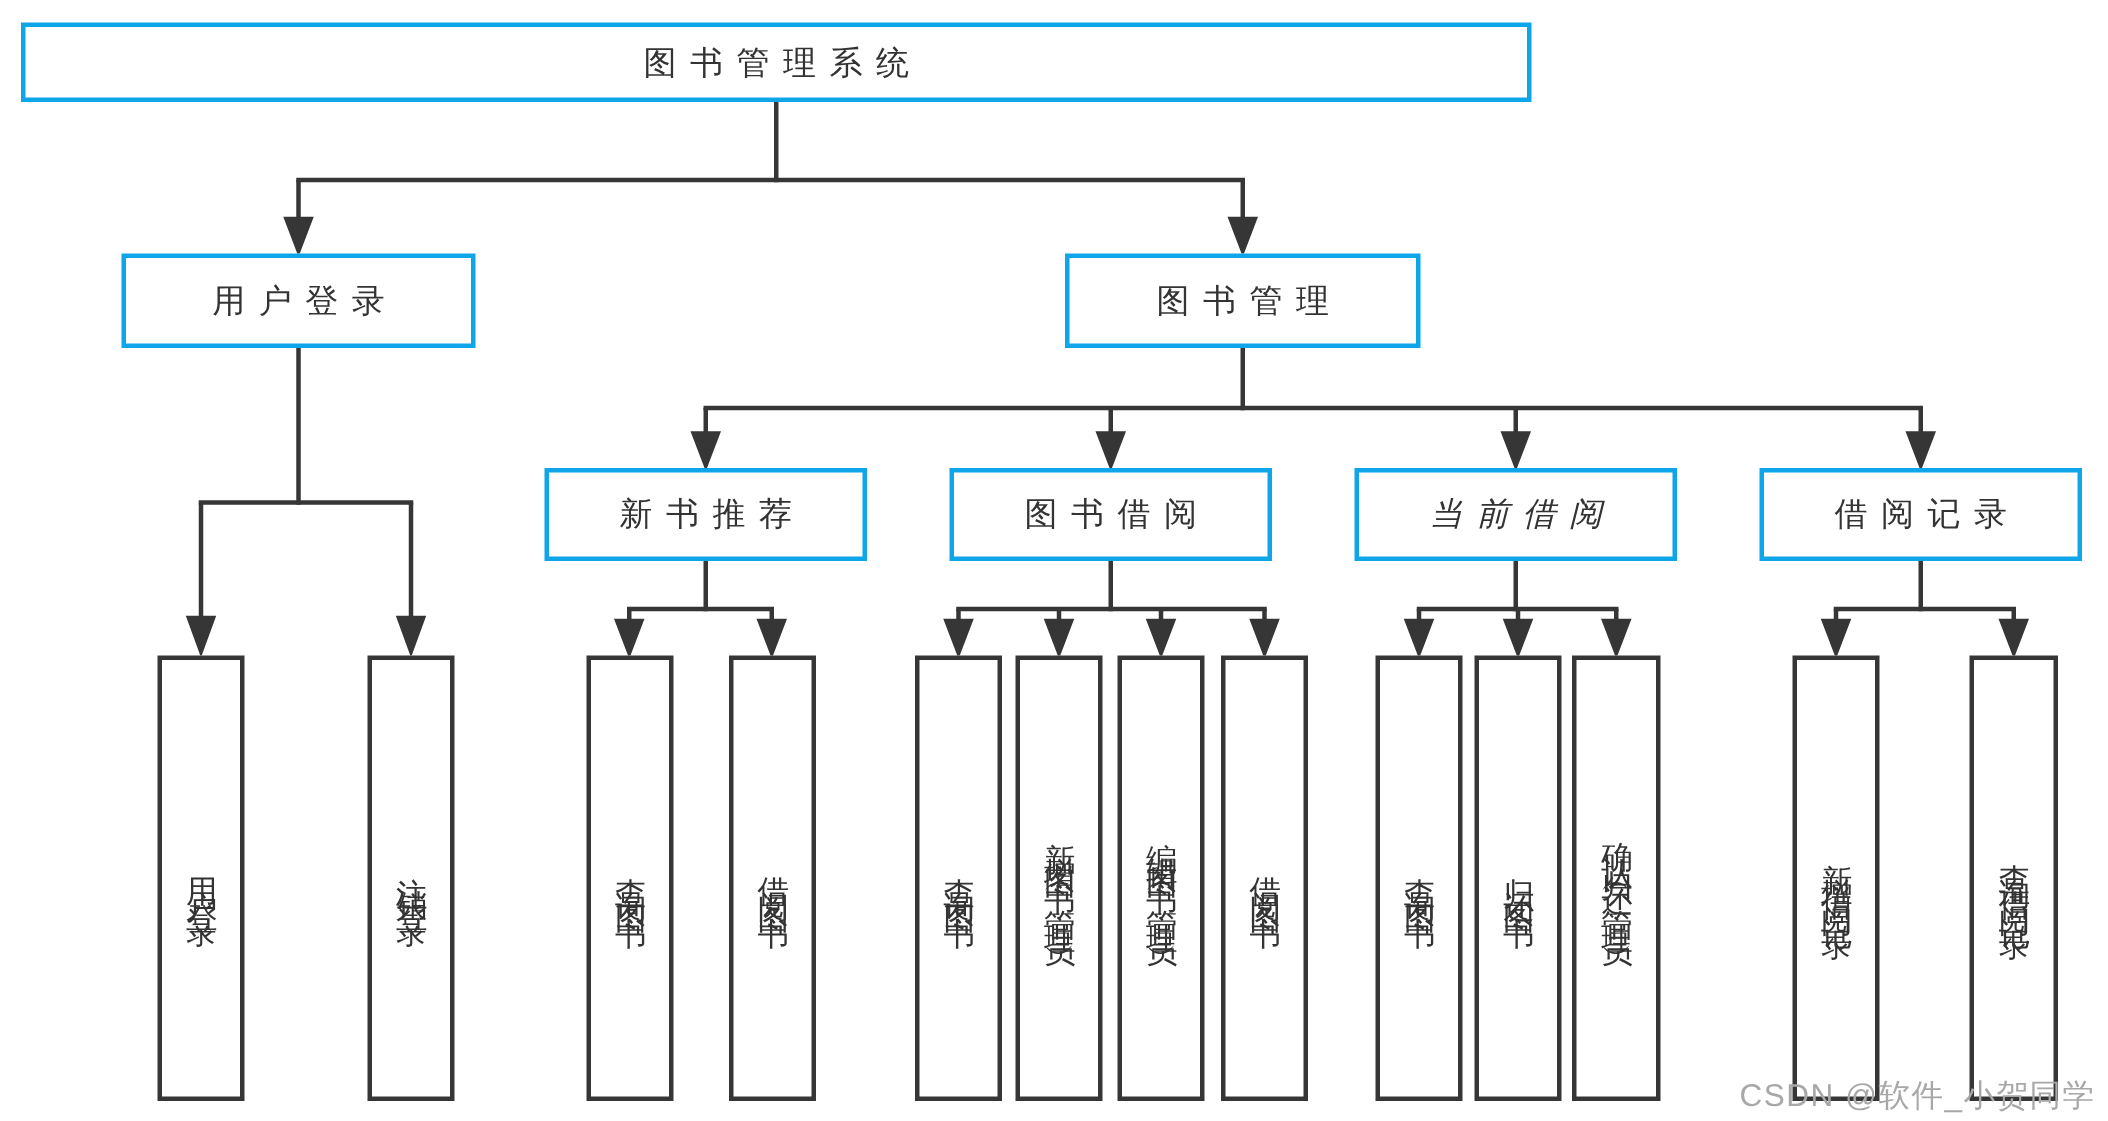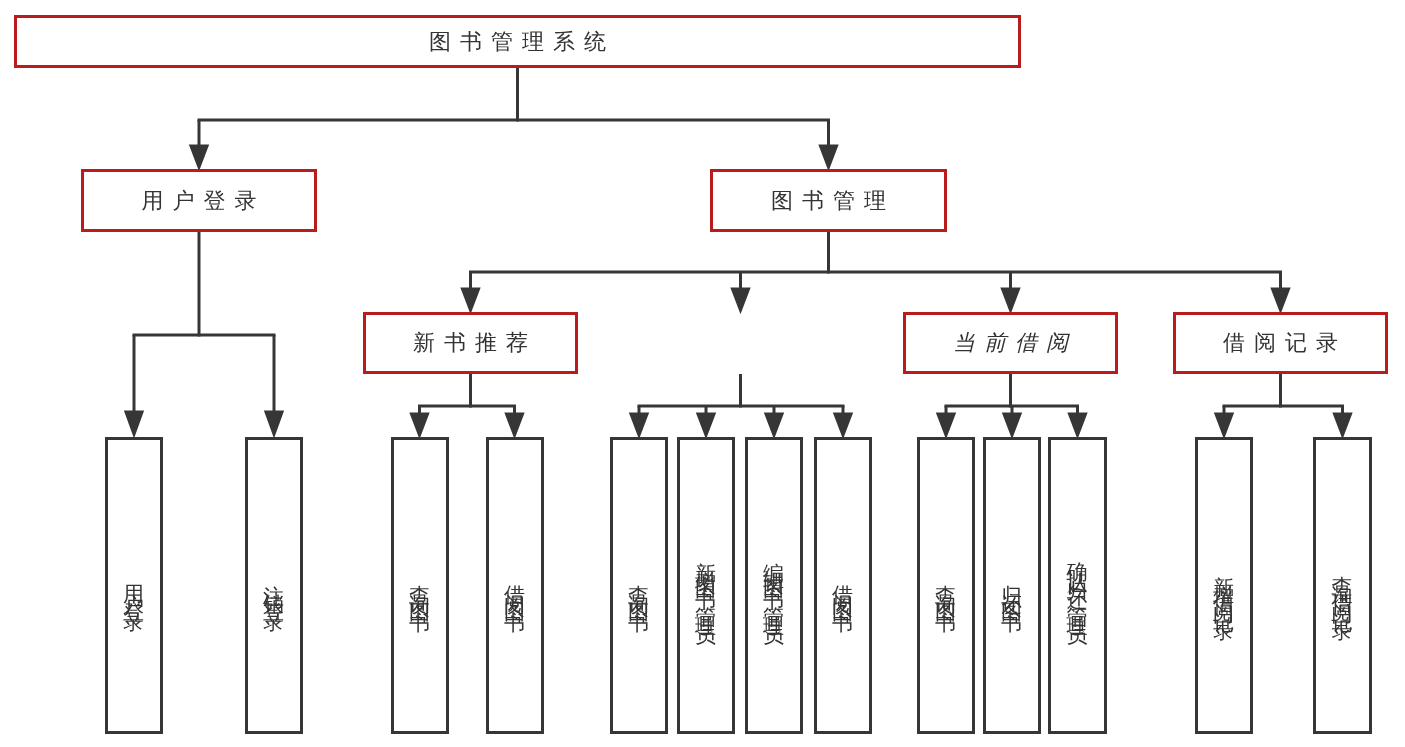--- a/index.html
+++ b/index.html
@@ -15,21 +15,21 @@
   svg.wires {
     position: absolute;
     left: 0; top: 0;
     width: 1405px; height: 747px;
     z-index: 0;
   }
   .hbox {
     position: absolute;
     box-sizing: border-box;
     background: #ffffff;
-    border: 3px solid #b91c1c;
+    border: 3px solid #0ea5e9;
     display: flex;
     align-items: center;
     justify-content: center;
     z-index: 1;
   }
   .hbox .lbl {
     font-size: 22px;
     letter-spacing: 9px;
     padding-left: 9px; 
     white-space: nowrap;
@@ -179,20 +179,23 @@
   <div class="hbox box-userlogin">
     <span class="lbl">用户登录</span>
   </div>
   <div class="hbox box-newbook">
     <span class="lbl">新书推荐</span>
   </div>
 
   <div class="hbox box-bookmgmt">
     <span class="lbl">图书管理</span>
   </div>
+  <div class="hbox box-borrow">
+    <span class="lbl">图书借阅</span>
+  </div>
   <div class="hbox box-current">
     <span class="lbl">当前借阅</span>
   </div>
   <div class="hbox box-record">
     <span class="lbl">借阅记录</span>
   </div>
 
   <div class="vbox leaf-a1">
     <span class="lbl">用户登录</span>
   </div>
@@ -230,14 +233,15 @@
     <span class="lbl">确认归还（管理员）</span>
   </div>
 
   <div class="vbox leaf-e1">
     <span class="lbl">新增借阅记录</span>
   </div>
   <div class="vbox leaf-e2">
     <span class="lbl">查询借阅记录</span>
   </div>
 
+  <div class="watermark">CSDN @软件_小贺同学</div>
 
 </div>
 
 </body></html>

